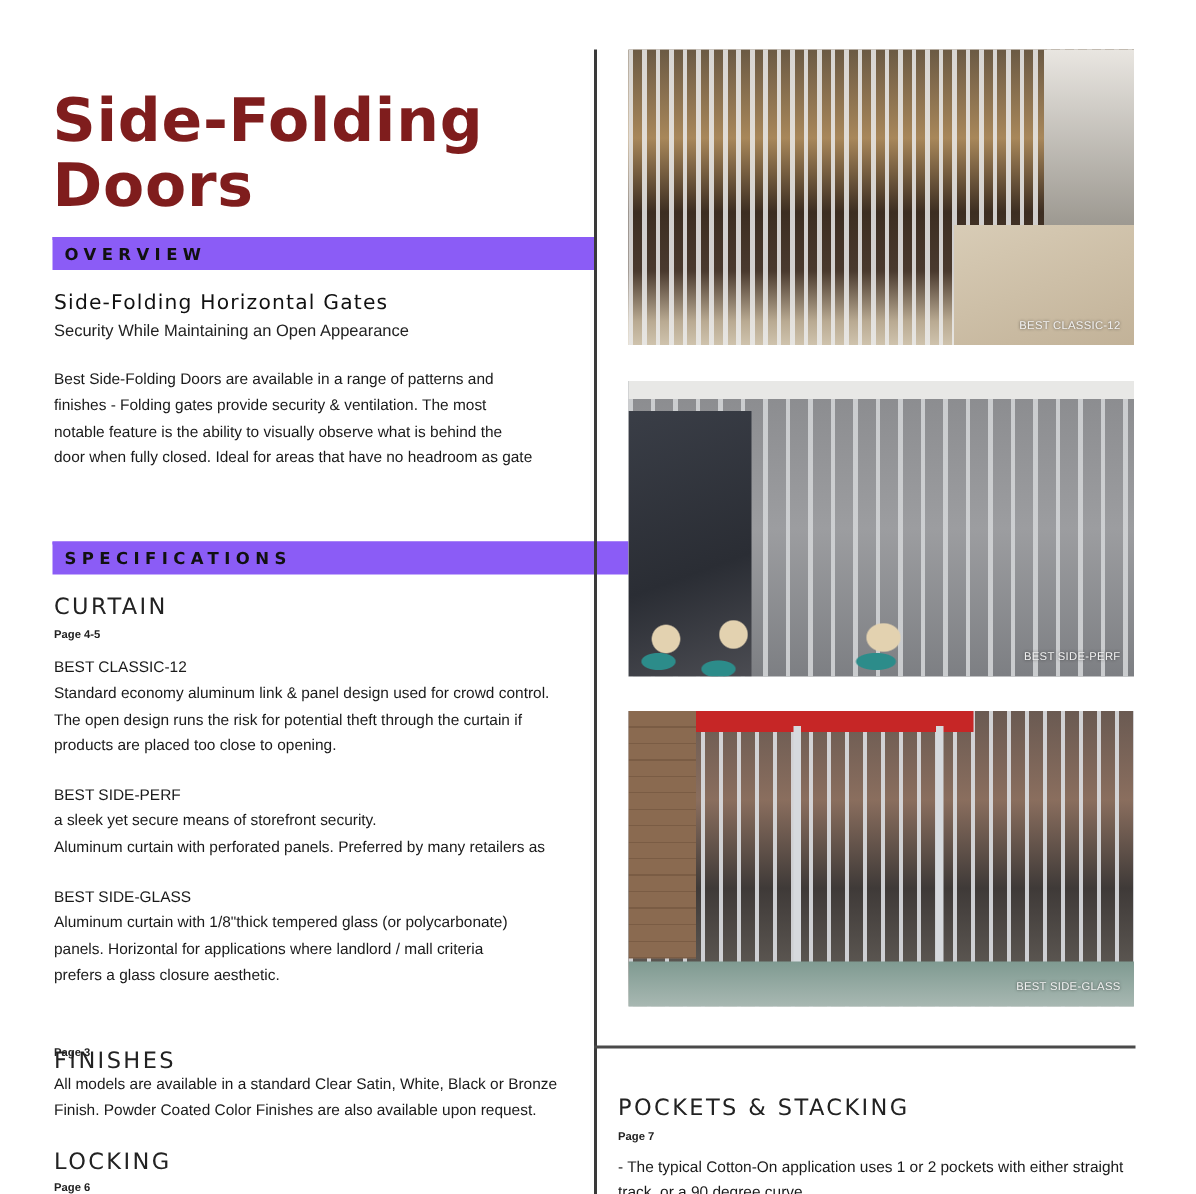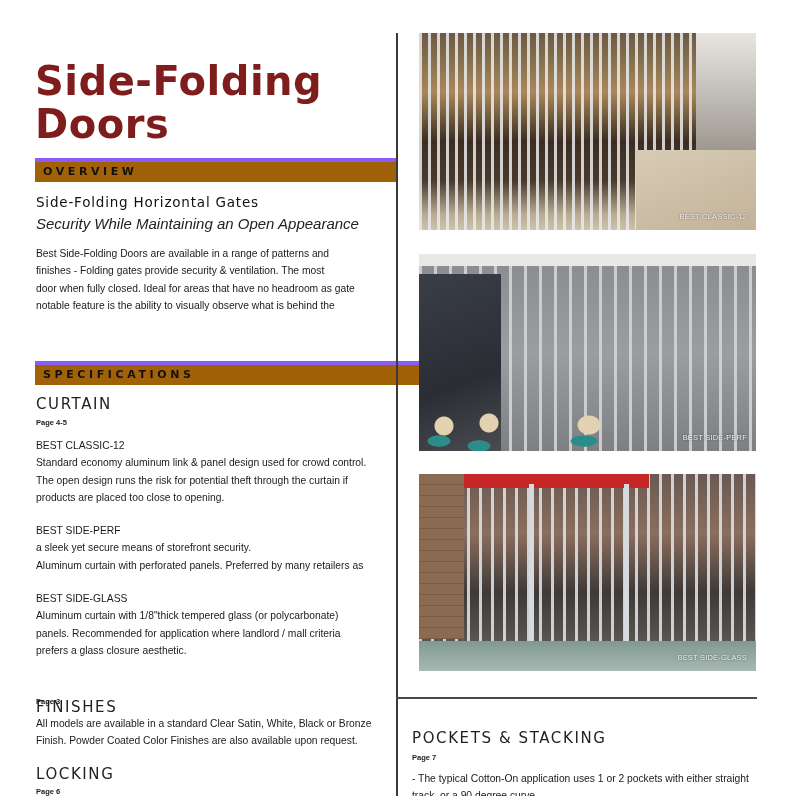--- a/index.html
+++ b/index.html
@@ -1,24 +1,24 @@
 <!DOCTYPE html>
 <html><head>
 <meta charset="utf-8">
 <style>
   html, body { margin:0; padding:0; background:#ffffff; }
   body { width:797px; height:796px; position:relative; overflow:hidden; font-family:"Liberation Sans", sans-serif; color:#111; }
 
   .title { position:absolute; left:35px; top:60px; margin:0; font-family:"DejaVu Sans", sans-serif; font-weight:bold; font-size:40px; line-height:43px; letter-spacing:0.5px; color:#7f1d1d; }
 
-  .section-bar { position:absolute; left:35px; width:361px; height:20px; background:#a16207; border-top:4px solid #8b5cf6; }
+  .section-bar { position:absolute; left:35px; width:361px; height:20px; background:#8b5cf6; border-top:2px solid #8b5cf6; }
   .section-bar span { position:absolute; left:8px; top:3px; font-family:"DejaVu Sans", sans-serif; font-weight:bold; font-size:11px; letter-spacing:3.6px; color:#111; }
 
   .subhead { position:absolute; left:36px; font-family:"DejaVu Sans", sans-serif; font-weight:normal; font-size:13.5px; letter-spacing:0.8px; color:#111; }
-  .tagline { position:absolute; left:36px; font-size:15px; color:#222;font-style:italic; }
+  .tagline { position:absolute; left:36px; font-size:11px; color:#222; }
   .para { position:absolute; left:36px; width:340px; font-size:10.3px; line-height:17.3px; color:#1a1a1a; }
 
   .cap-head { position:absolute; left:36px; font-family:"DejaVu Sans", sans-serif; font-size:15px; letter-spacing:1.6px; color:#222; }
   .pageref { position:absolute; left:36px; font-size:7.5px; font-weight:bold; color:#222; }
 
   .vline { position:absolute; left:396px; top:33px; width:2px; height:763px; background:#3a3a3a; }
   .hline { position:absolute; left:396px; top:697px; width:361px; height:2px; background:#4a4a4a; }
 
   .photo { position:absolute; left:419px; width:337px; height:197px; overflow:hidden; }
   .photo .cap { position:absolute; right:9px; bottom:9px; font-size:7.5px; color:#f2f2f2; letter-spacing:0.2px; text-shadow:0 0 2px rgba(0,0,0,.6); }
@@ -68,22 +68,22 @@
 </h1>
 
 <div class="section-bar" style="top:158px;">
   <span>OVERVIEW</span>
 </div>
 <div class="subhead" style="top:194px;">Side-Folding Horizontal Gates</div>
 <div class="tagline" style="top:215px;">Security While Maintaining an Open Appearance</div>
 <div class="para" style="top:245px;">
   <div>Best Side-Folding Doors are available in a range of patterns and</div>
   <div>finishes - Folding gates provide security &amp; ventilation. The most</div>
+  <div>notable feature is the ability to visually observe what is behind the</div>
   <div>door when fully closed. Ideal for areas that have no headroom as gate</div>
-  <div>notable feature is the ability to visually observe what is behind the</div>
 </div>
 
 <div class="section-bar" style="top:361px;padding-left:28px;">
   <span>SPECIFICATIONS</span>
 </div>
 
 <div class="cap-head" style="top:395px;">CURTAIN</div>
 <div class="pageref" style="top:418px;">Page 4-5</div>
 
 <div class="para" style="top:437px;">
@@ -95,21 +95,21 @@
 
 <div class="para" style="top:522px;">
   <div>BEST SIDE-PERF</div>
   <div>a sleek yet secure means of storefront security.</div>
   <div>Aluminum curtain with perforated panels. Preferred by many retailers as</div>
 </div>
 
 <div class="para" style="top:590px;">
   <div>BEST SIDE-GLASS</div>
   <div>Aluminum curtain with 1/8"thick tempered glass (or polycarbonate)</div>
-  <div>panels. Recommended for application where landlord / mall criteria</div>
+  <div>panels. Horizontal for applications where landlord / mall criteria</div>
   <div>prefers a glass closure aesthetic.</div>
 </div>
 
 <div class="cap-head" style="top:698px;">FINISHES</div>
 <div class="pageref" style="top:697px;">Page 3</div>
 <div class="para" style="top:715px;">
   <div>All models are available in a standard Clear Satin, White, Black or Bronze</div>
   <div>Finish. Powder Coated Color Finishes are also available upon request.</div>
 </div>
 

